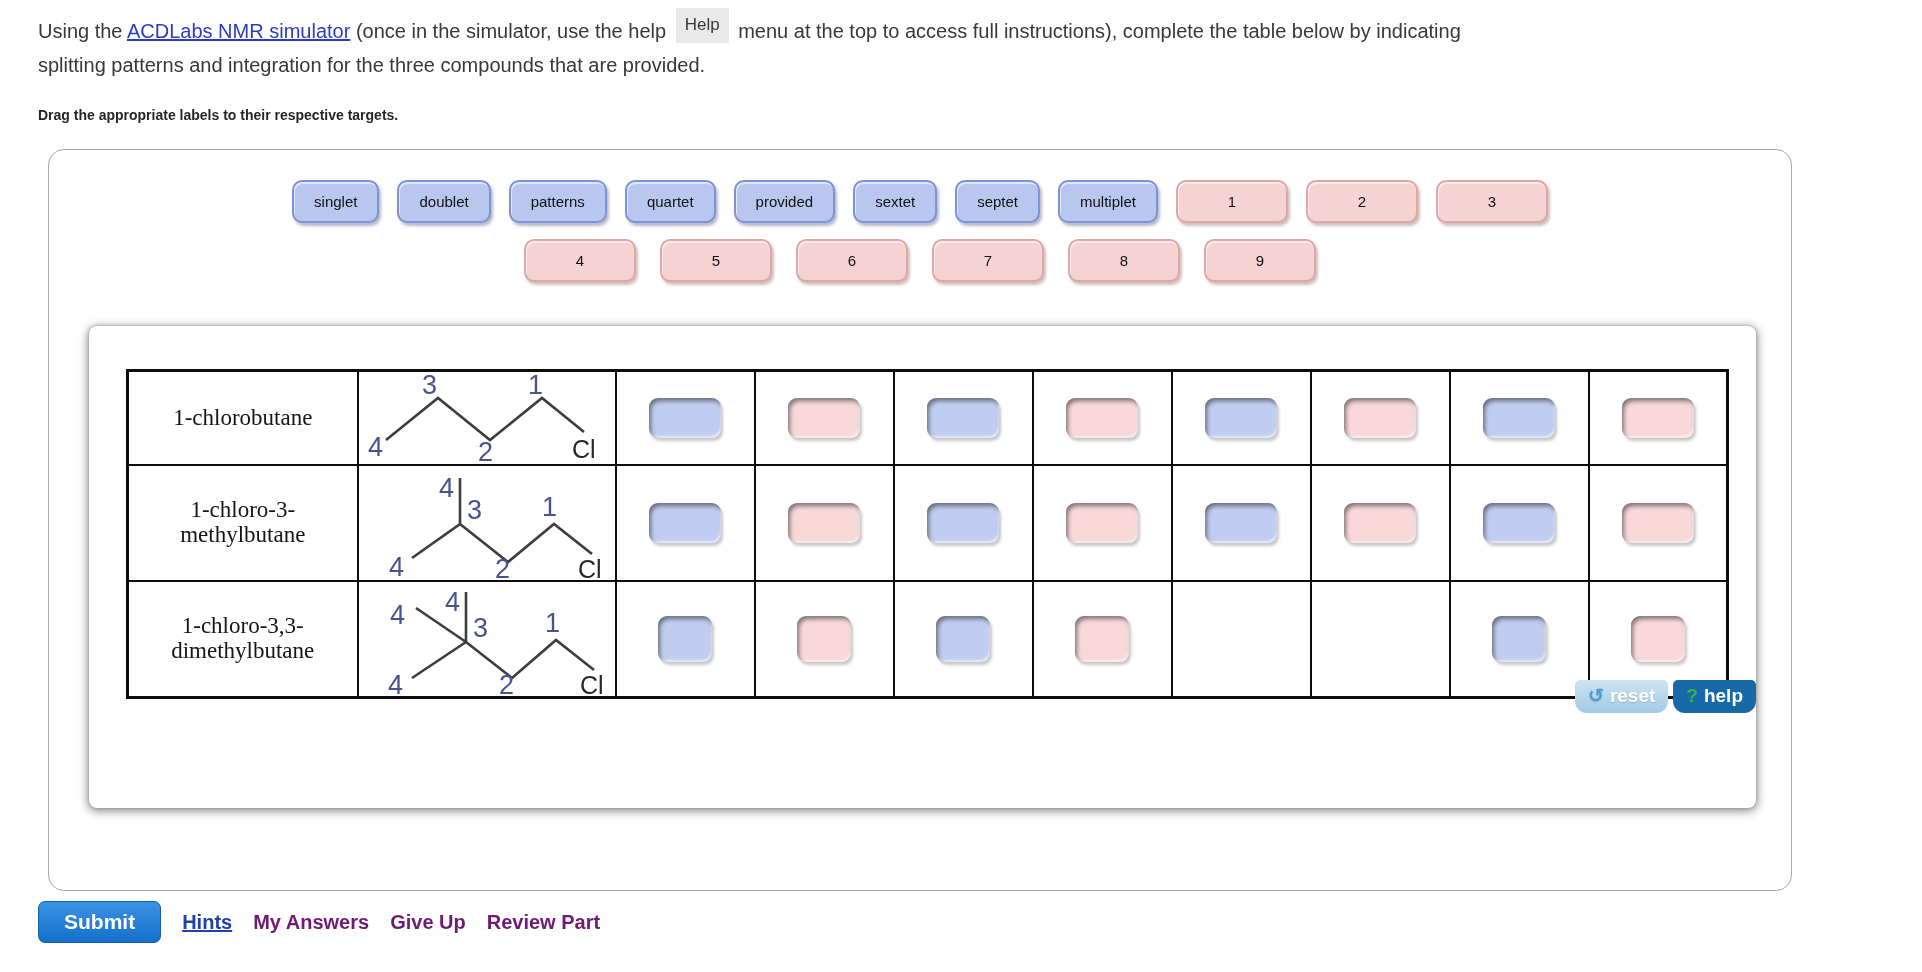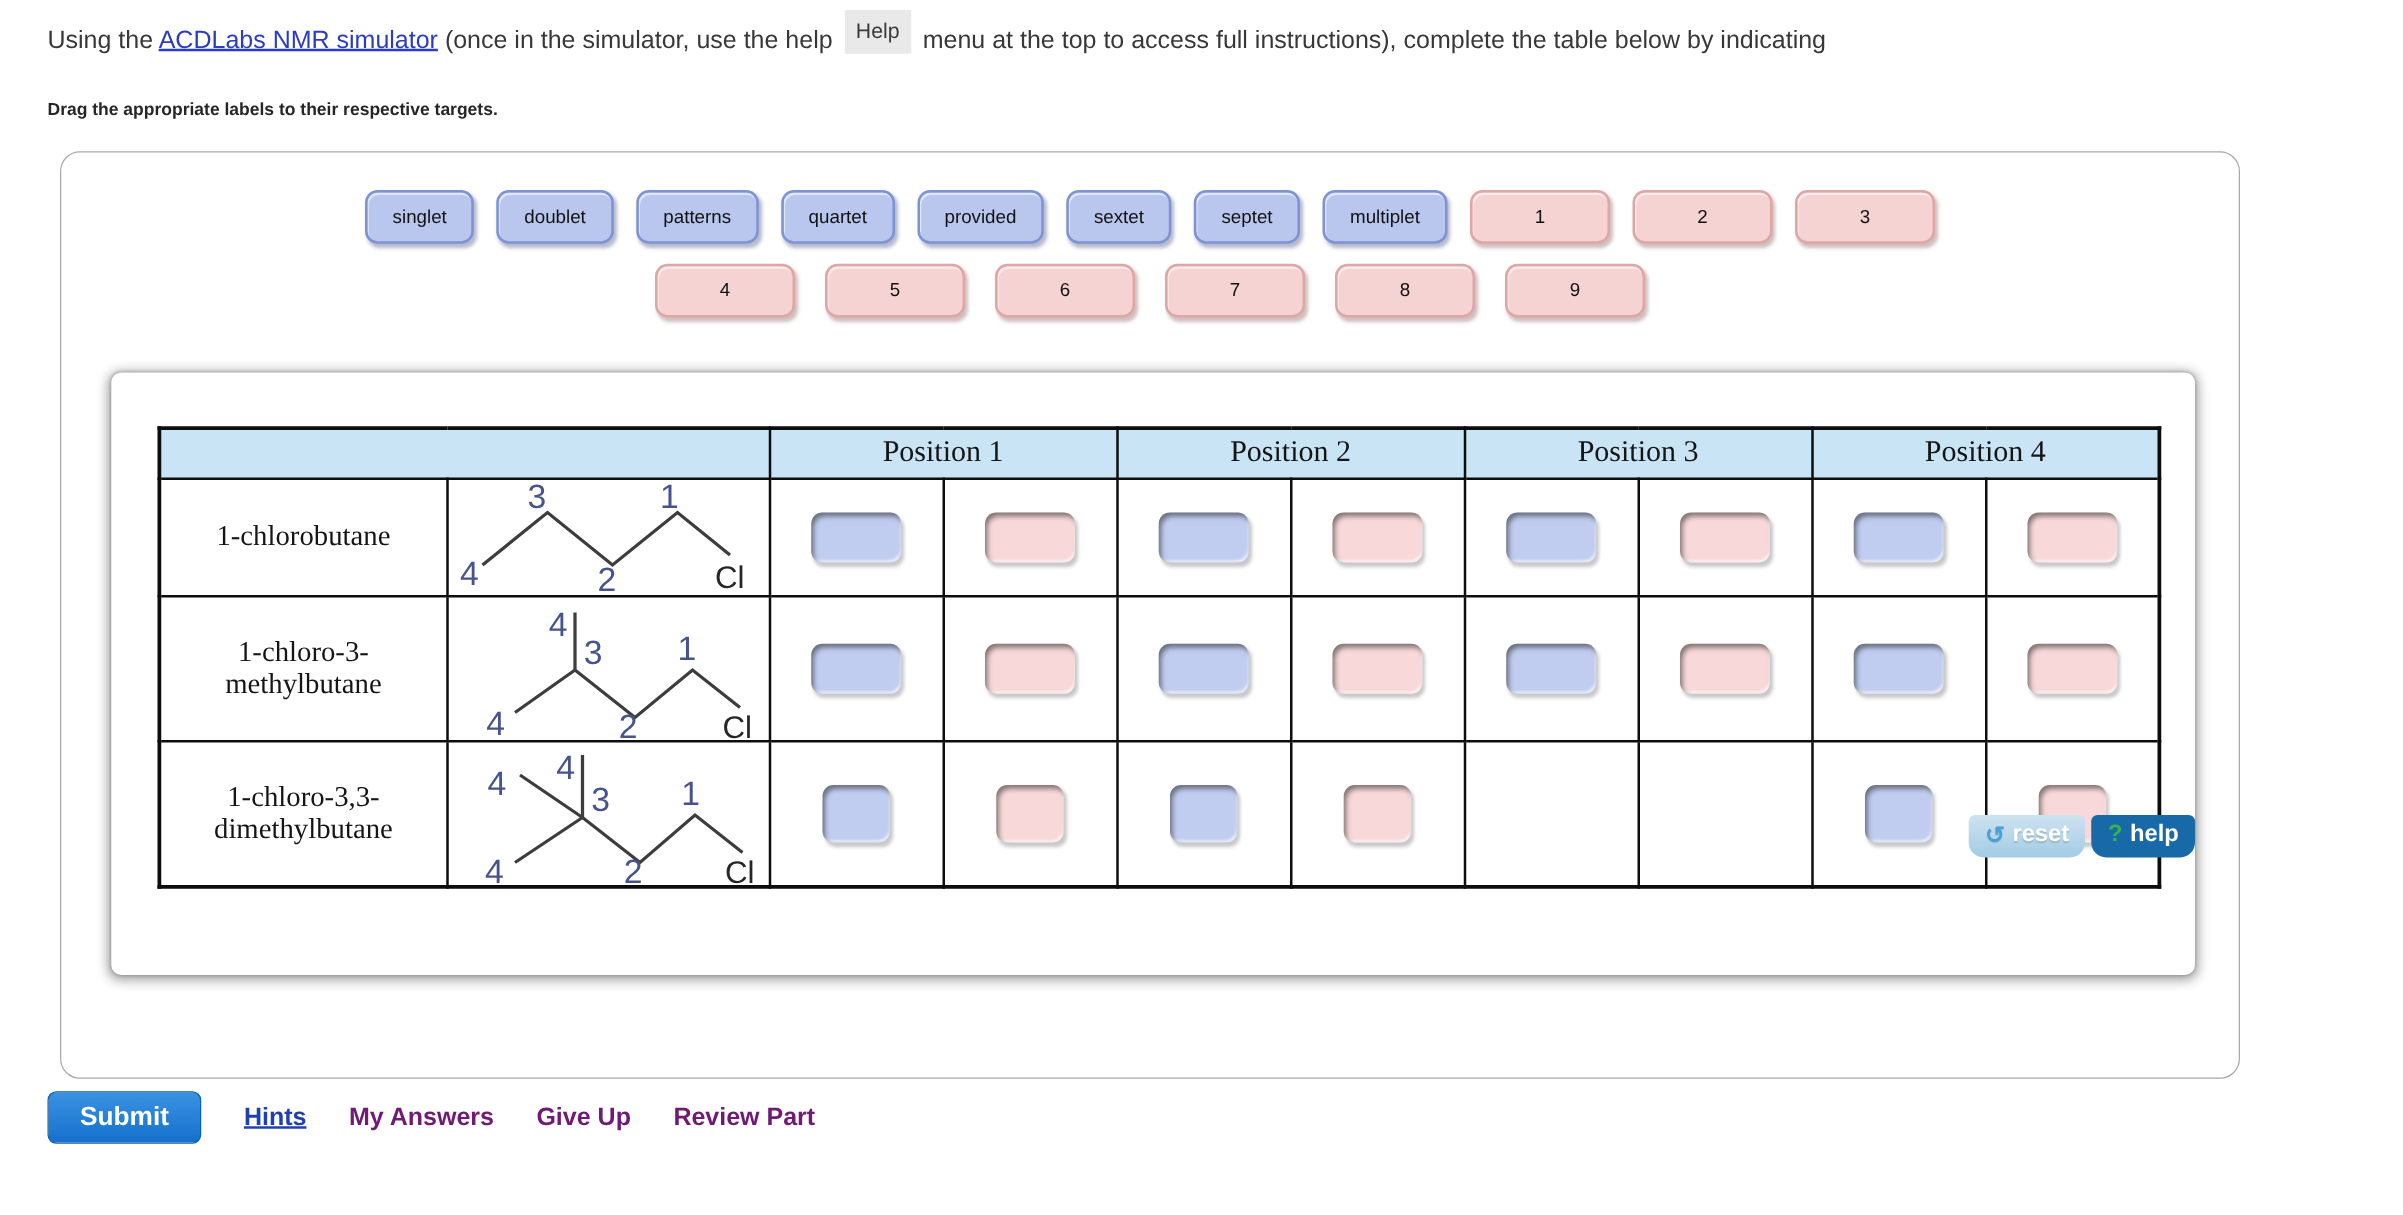--- a/index.html
+++ b/index.html
@@ -99,35 +99,36 @@
   }
   .panel-btn.reset {
     background:linear-gradient(#cde3f1,#a2cbe4); color:#fdfdfd;
     text-shadow:0 1px 1px rgba(0,0,0,0.15);
   }
   .panel-btn.reset .ic { color:#4aa0d6; font-weight:bold; }
   .panel-btn.help { background:#1769a8; }
   .panel-btn.help .ic { color:#35b54d; font-weight:bold; }
 
   
-  .footer { margin:10px 0 0 38px; display:flex; align-items:center; gap:34px; }
+  .footer { margin:10px 0 0 38px; display:flex; align-items:center; gap:21px; }
   .submit-btn {
     background:linear-gradient(#3a92e2,#1470cc); border:1px solid #1160ae;
     color:#fff; font-weight:bold; font-size:21px;
     padding:8px 25px; border-radius:7px; cursor:pointer;
     font-family:"Liberation Sans", sans-serif;
   }
   .flink { font-size:20px; font-weight:bold; color:#701a75; cursor:pointer; }
   .flink.hints { color:#2140b0; text-decoration:underline; }
 </style>
 </head>
 <body>
 
 <p class="instructions">
   <span>Using the </span><a class="link">ACDLabs NMR simulator</a><span> (once in the simulator, use the help </span><span class="help-badge">Help</span><span> menu at the top to access full instructions), complete the table below by indicating</span><br>
+  <span>splitting patterns and integration for the three compounds that are provided.</span>
 </p>
 
 <p class="drag-line">Drag the appropriate labels to their respective targets.</p>
 
 <div class="outer-panel">
 
   <div class="labels-row1">
     <div class="lbl blue">singlet</div>
     <div class="lbl blue">doublet</div>
     <div class="lbl blue">patterns</div>
@@ -158,27 +159,20 @@
         <col style="width:139px">
           <col style="width:139px">
         <col style="width:139px">
           <col style="width:139px">
         <col style="width:139px">
           <col style="width:139px">
         <col style="width:139px">
           <col style="width:139px">
       </colgroup>
       <tbody>
-          <tr>
-        <th class="blank" colspan="2"></th>
-        <th class="pos" colspan="2">Position 1</th>
-        <th class="pos" colspan="2">Position 2</th>
-        <th class="pos" colspan="2">Position 3</th>
-        <th class="pos" colspan="2">Position 4</th>
-      </tr>
 
       <tr class="r1">
         <td class="namecell">
           <span>1-chlorobutane</span>
         </td>
         <td>
           <svg class="molecule" width="250" height="92" viewBox="0 0 250 92">
             <path d="M24 68 L76 26 L128 68 L180 26 L222 60"></path>
             <text x="60" y="22">3</text>
             <text x="166" y="22">1</text>

